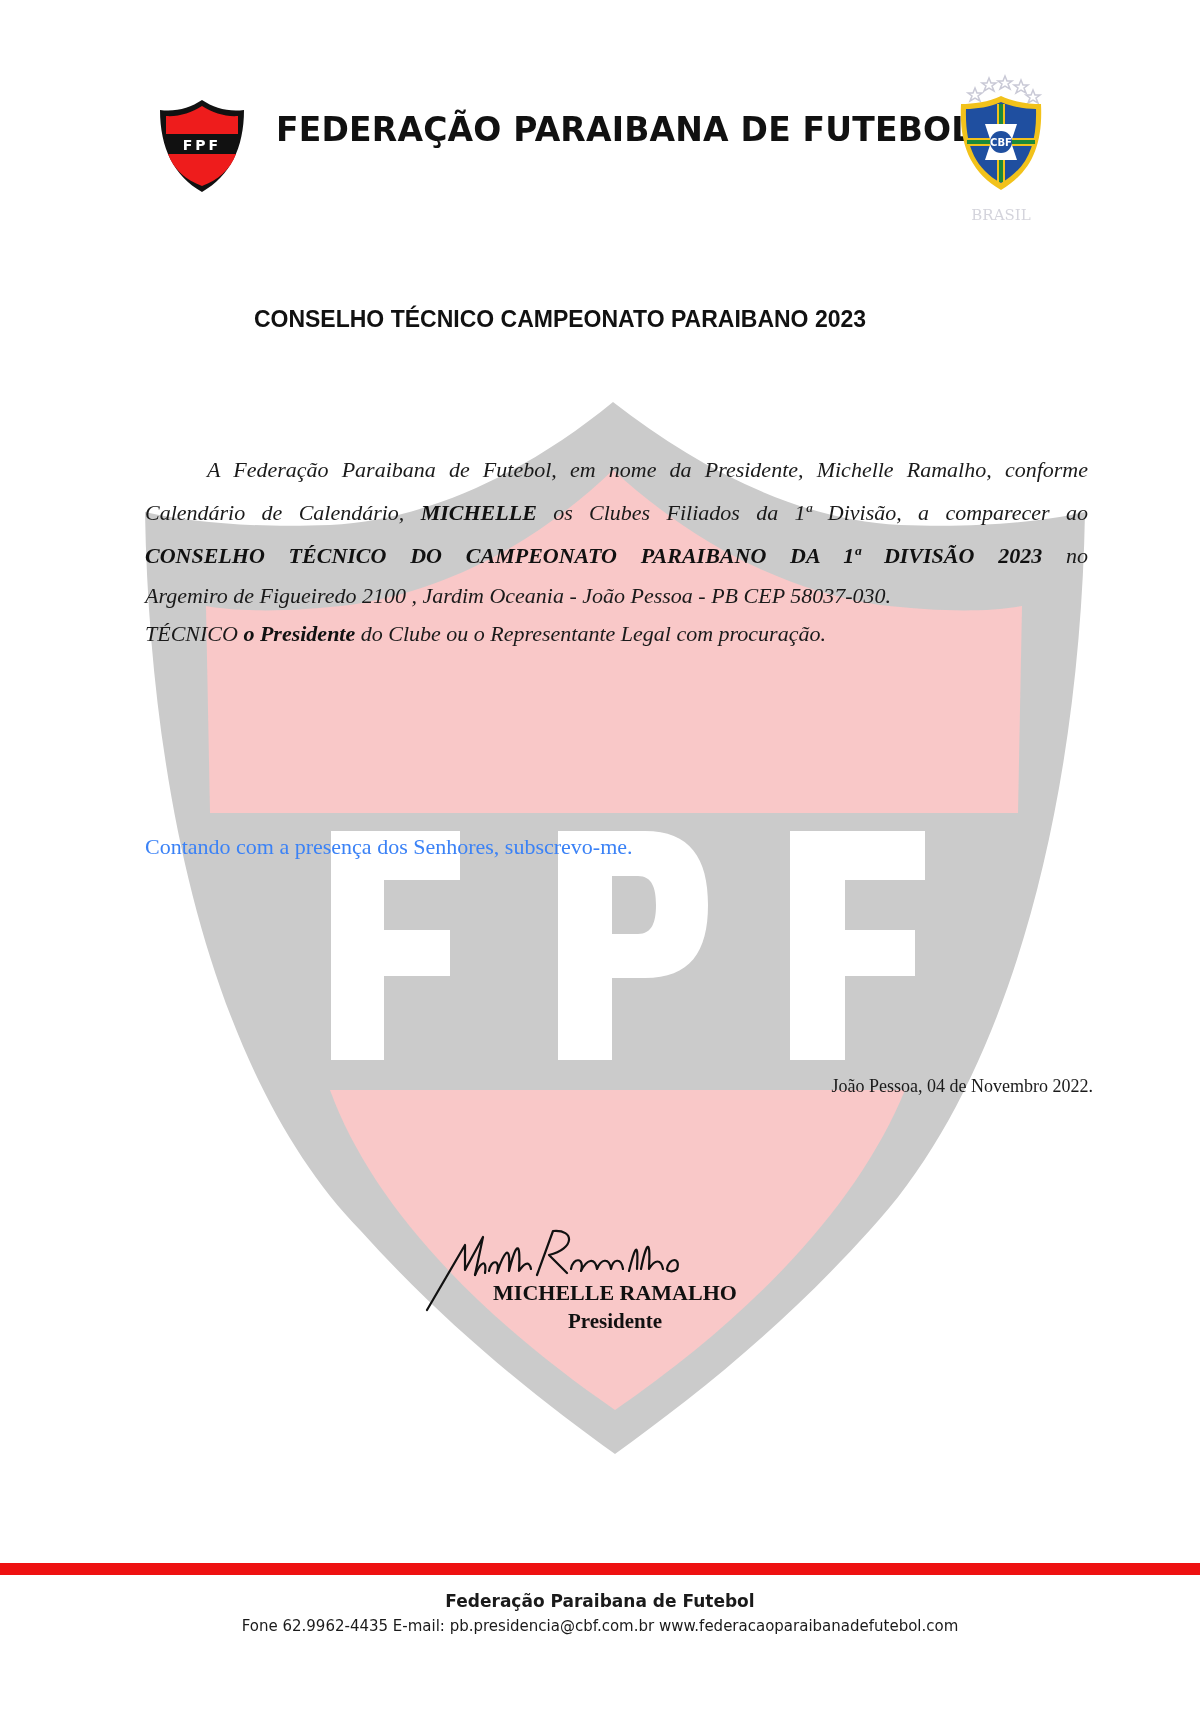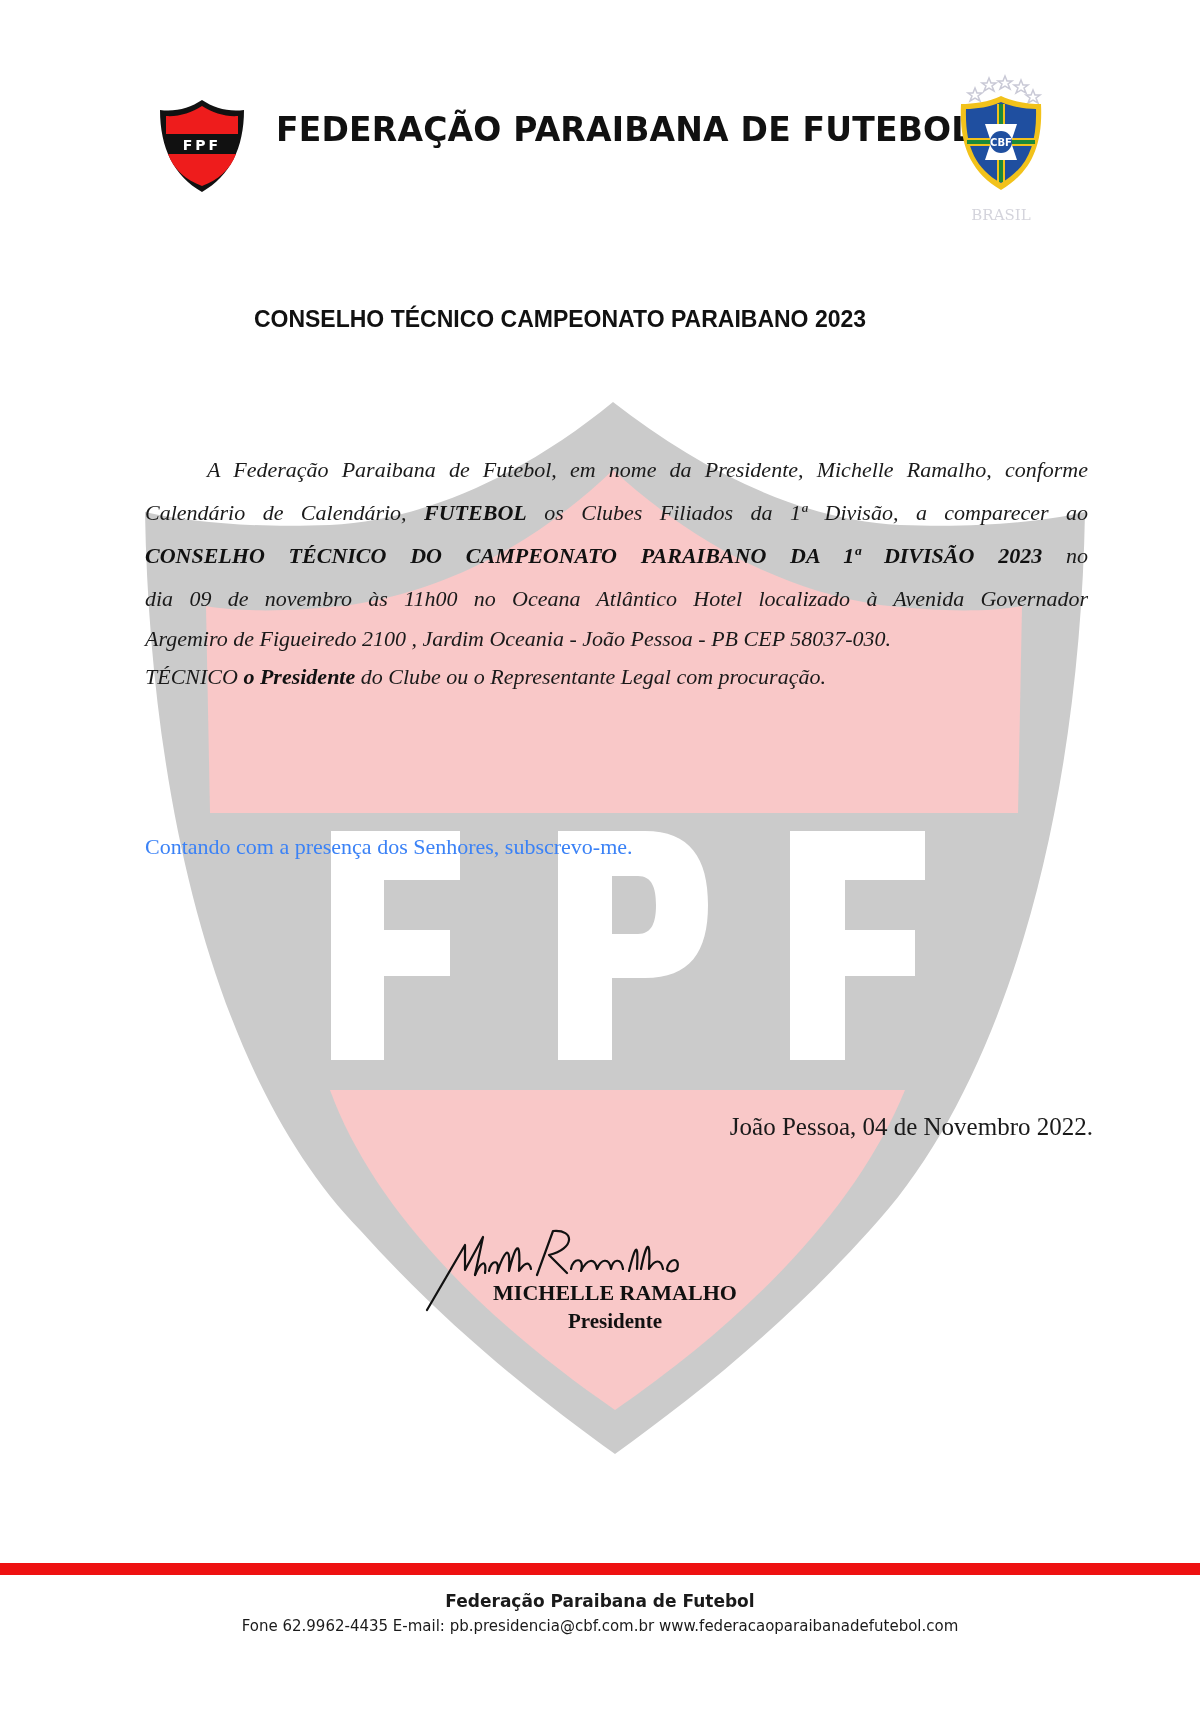--- a/index.html
+++ b/index.html
@@ -20,21 +20,21 @@
 
   .body-text { position: absolute; left: 145px; width: 943px; top: 448px; font-family: "Liberation Serif", serif;
     font-size: 22px; color: #1a1a1a; z-index: 2; font-style: italic; }
   .line { height: 43px; line-height: 43px; white-space: nowrap; }
   .justify { text-align: justify; text-align-last: justify; }
   .indent { padding-left: 62px; }
   .line b { font-weight: bold; color: #111; }
   .tight { height: 38px; line-height: 38px; }
 
   .closing { position: absolute; left: 145px; top: 834px; font-family: "Liberation Serif", serif; font-size: 22px; color: #3b82f6; z-index: 2; }
-  .date { position: absolute; right: 107px; top: 1113px; font-family: "Liberation Serif", serif; font-size: 25px; color: #1a1a1a; z-index: 2; }
+  .date { position: absolute; right: 107px; top: 1076px; font-family: "Liberation Serif", serif; font-size: 18px; color: #1a1a1a; z-index: 2; }
 
   .signature { position: absolute; left: 425px; top: 1225px; width: 300px; height: 90px; z-index: 3; }
   .sig-name { position: absolute; left: 0; width: 1230px; top: 1280px; text-align: center; font-family: "Liberation Serif", serif;
     font-weight: bold; font-size: 22px; color: #111; z-index: 2; }
   .sig-role { position: absolute; left: 0; width: 1230px; top: 1309px; text-align: center; font-family: "Liberation Serif", serif;
     font-weight: bold; font-size: 21px; color: #111; z-index: 2; }
 
   
   .footer-bar { position: absolute; left: 0; top: 1563px; width: 1200px; height: 12px; background: #ee1111; z-index: 2; }
   .footer { position: absolute; left: 0; width: 1200px; top: 1588px; text-align: center; font-family: "DejaVu Sans", sans-serif;
@@ -96,23 +96,22 @@
     <path d="M30 58 L 62 58 L 56 76 L 62 94 L 30 94 L 36 76 Z" fill="#ffffff"></path>
     <circle cx="46" cy="76" r="11" fill="#1f4fa0"></circle>
     <text x="46" y="80" text-anchor="middle" font-family="DejaVu Sans, sans-serif" font-weight="bold" font-size="10" fill="#fff">CBF</text>
     <text x="46" y="154" text-anchor="middle" font-family="DejaVu Serif, serif" font-size="15" fill="#d4d4dc">BRASIL</text>
   </svg>
 
   <div class="doc-title">CONSELHO TÉCNICO CAMPEONATO PARAIBANO 2023</div>
 
   <div class="body-text">
     <div class="line justify indent">A Federação Paraibana de Futebol, em nome da Presidente, Michelle Ramalho, conforme</div>
-    <div class="line justify"><span>Calendário de Calendário,</span> <b>FUTEBOL</b> <span>os Clubes Filiados da 1ª Divisão, a comparecer ao</span></div>
+    <div class="line justify"><span>Calendário de Calendário,</span> <b>MICHELLE</b> <span>os Clubes Filiados da 1ª Divisão, a comparecer ao</span></div>
     <div class="line justify"><b>CONSELHO TÉCNICO DO CAMPEONATO PARAIBANO DA 1ª DIVISÃO 2023</b> <span>no</span></div>
-    <div class="line justify">dia 09 de novembro às 11h00 no  Oceana Atlântico Hotel  localizado à Avenida Governador</div>
     <div class="line tight">Argemiro de Figueiredo 2100 , Jardim Oceania - João Pessoa - PB CEP 58037-030.</div>
     <div class="line tight"><span>TÉCNICO</span> <b>o Presidente</b> <span>do Clube ou o Representante Legal com procuração.</span></div>
   </div>
 
   <div class="closing">Contando com a presença dos Senhores, subscrevo-me.</div>
   <div class="date">João Pessoa, 04 de Novembro 2022.</div>
 
   <svg class="signature" viewBox="0 0 300 90" xmlns="http://www.w3.org/2000/svg">
     <g fill="none" stroke="#111" stroke-width="2.2" stroke-linecap="round" stroke-linejoin="round">
       <path d="M2 85 L 40 20 L 40 45 L 58 12 L 50 50"></path>

